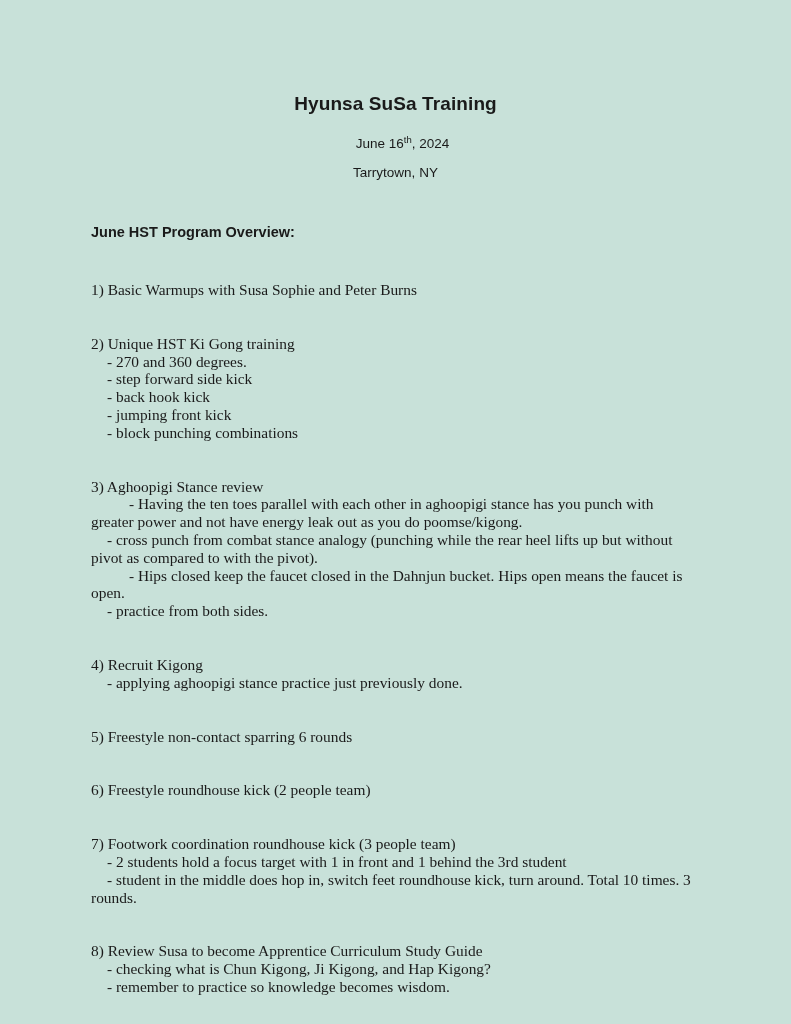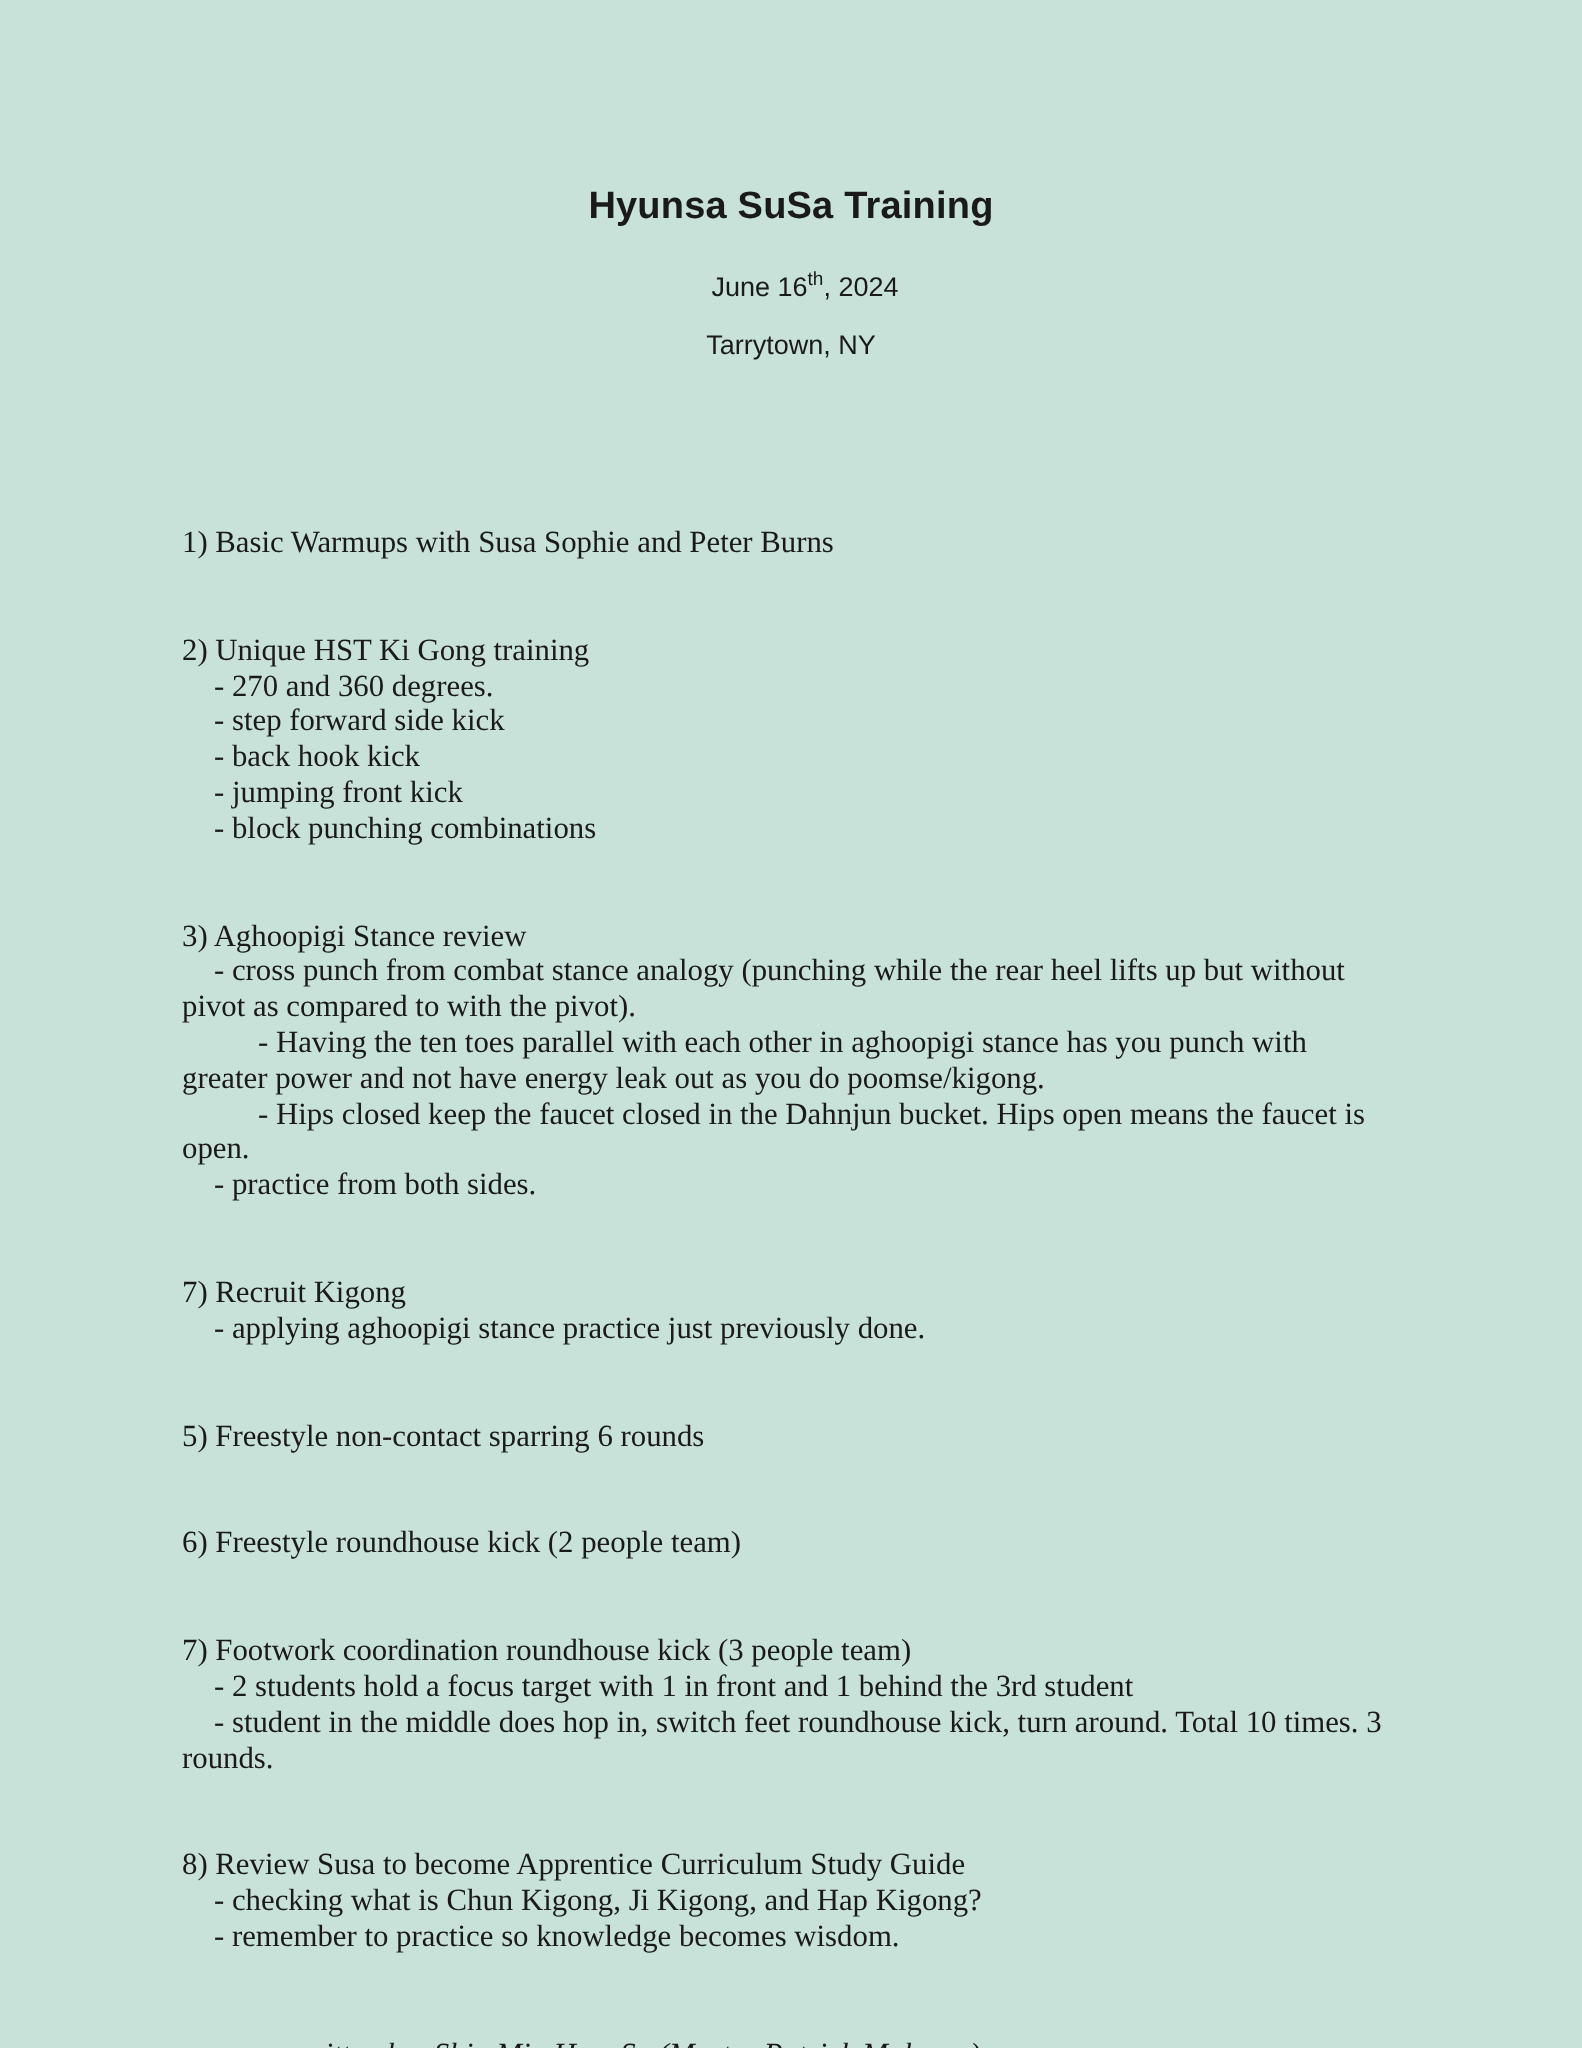--- a/index.html
+++ b/index.html
@@ -122,41 +122,42 @@
 
 <div class="page">
 
   <div class="header">
     <h1 class="doc-title">Hyunsa SuSa Training</h1>
     <p class="doc-date"><span>June 16</span><sup>th</sup><span>, 2024</span></p>
     <p class="doc-location">Tarrytown, NY</p>
   </div>
 
   <div class="body-wrap">
+    <p class="overview-heading">June HST Program Overview:</p>
     <div id="sections-root">
         <div class="section first">
           <p class="line">1) Basic Warmups with Susa Sophie and Peter Burns</p>
         </div>
         <div class="section">
           <p class="line">2) Unique HST Ki Gong training</p>
           <p class="line sub">- 270 and 360 degrees.</p>
           <p class="line sub">- step forward side kick</p>
           <p class="line sub">- back hook kick</p>
           <p class="line sub">- jumping front kick</p>
           <p class="line sub">- block punching combinations</p>
         </div>
         <div class="section">
           <p class="line">3) Aghoopigi Stance review</p>
+          <p class="line sub2">- Having the ten toes parallel with each other in aghoopigi stance has you punch with greater power and not have energy leak out as you do poomse/kigong.</p>
           <p class="line sub">- cross punch from combat stance analogy (punching while the rear heel lifts up but without pivot as compared to with the pivot).</p>
-          <p class="line sub2">- Having the ten toes parallel with each other in aghoopigi stance has you punch with greater power and not have energy leak out as you do poomse/kigong.</p>
           <p class="line sub2">- Hips closed keep the faucet closed in the Dahnjun bucket.  Hips open means the faucet is open.</p>
           <p class="line sub">- practice from both sides.</p>
         </div>
         <div class="section">
-          <p class="line">7) Recruit Kigong</p>
+          <p class="line">4) Recruit Kigong</p>
           <p class="line sub">- applying aghoopigi stance practice just previously done.</p>
         </div>
         <div class="section">
           <p class="line">5) Freestyle non-contact sparring 6 rounds</p>
         </div>
         <div class="section">
           <p class="line">6) Freestyle roundhouse kick (2 people team)</p>
         </div>
         <div class="section">
           <p class="line">7) Footwork coordination roundhouse kick (3 people team)</p>

